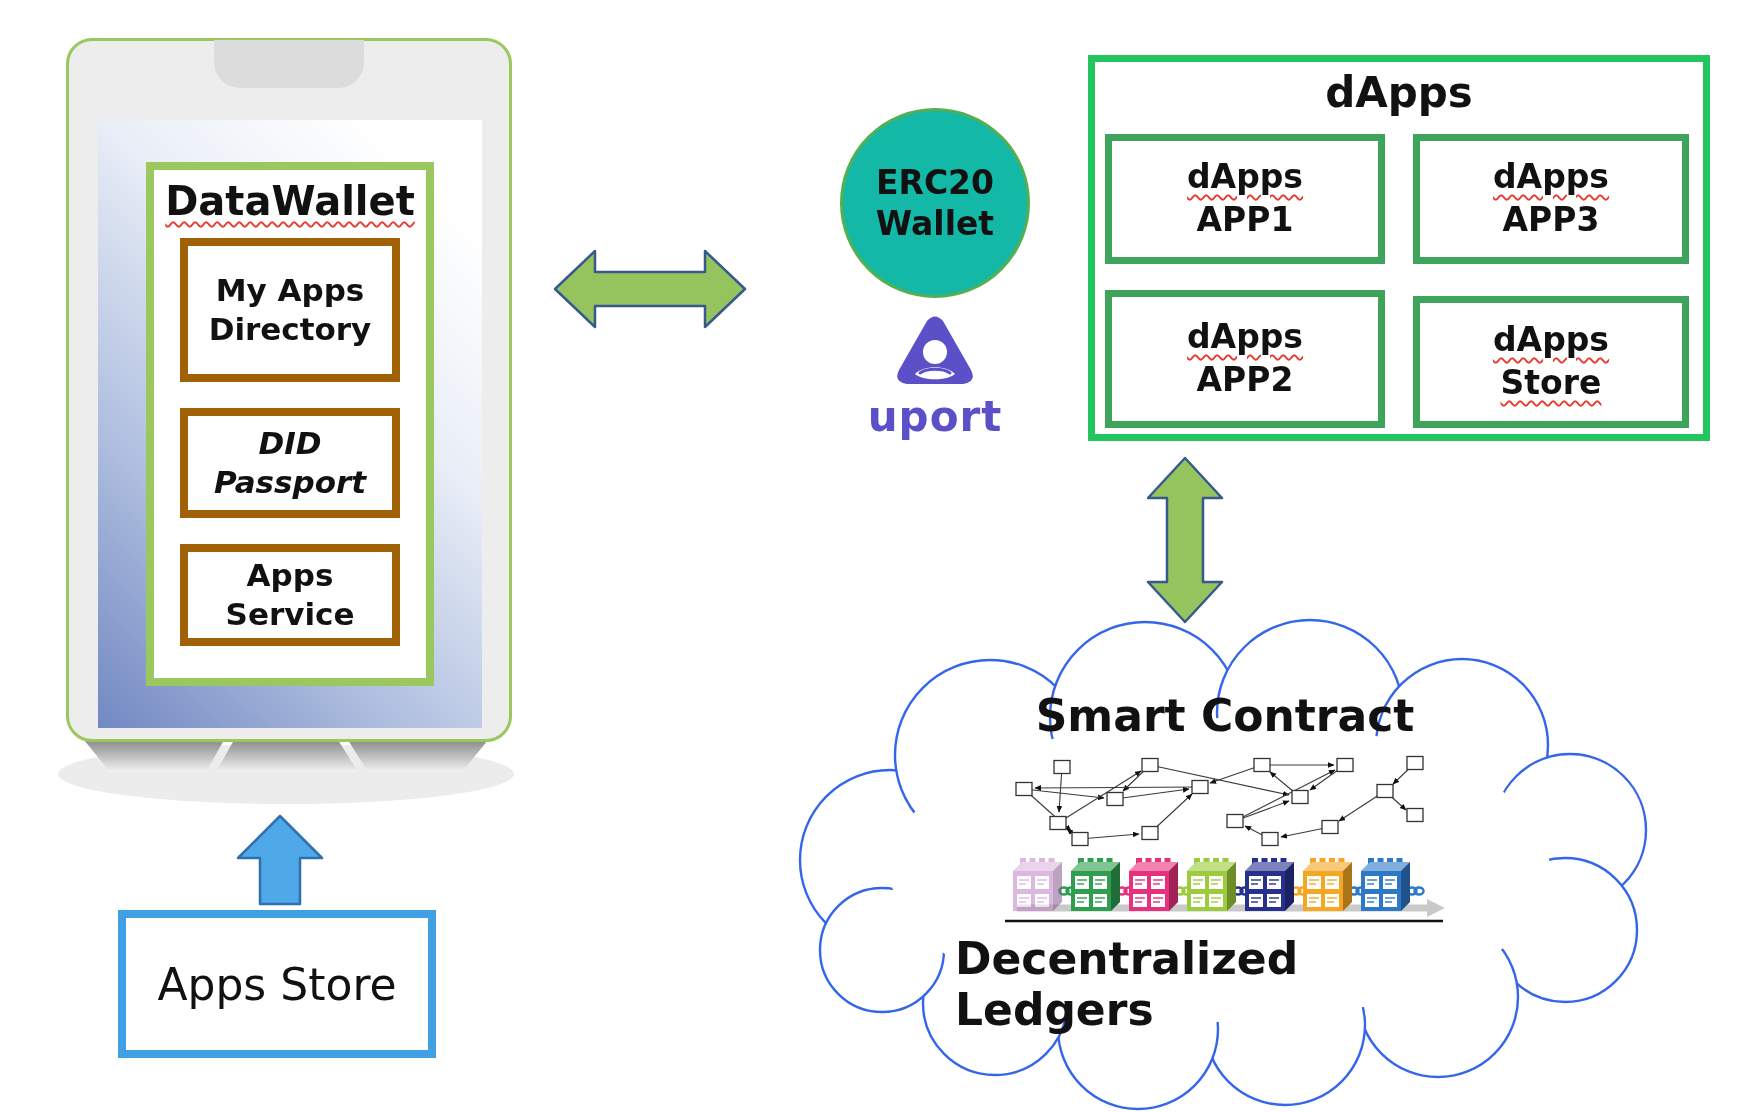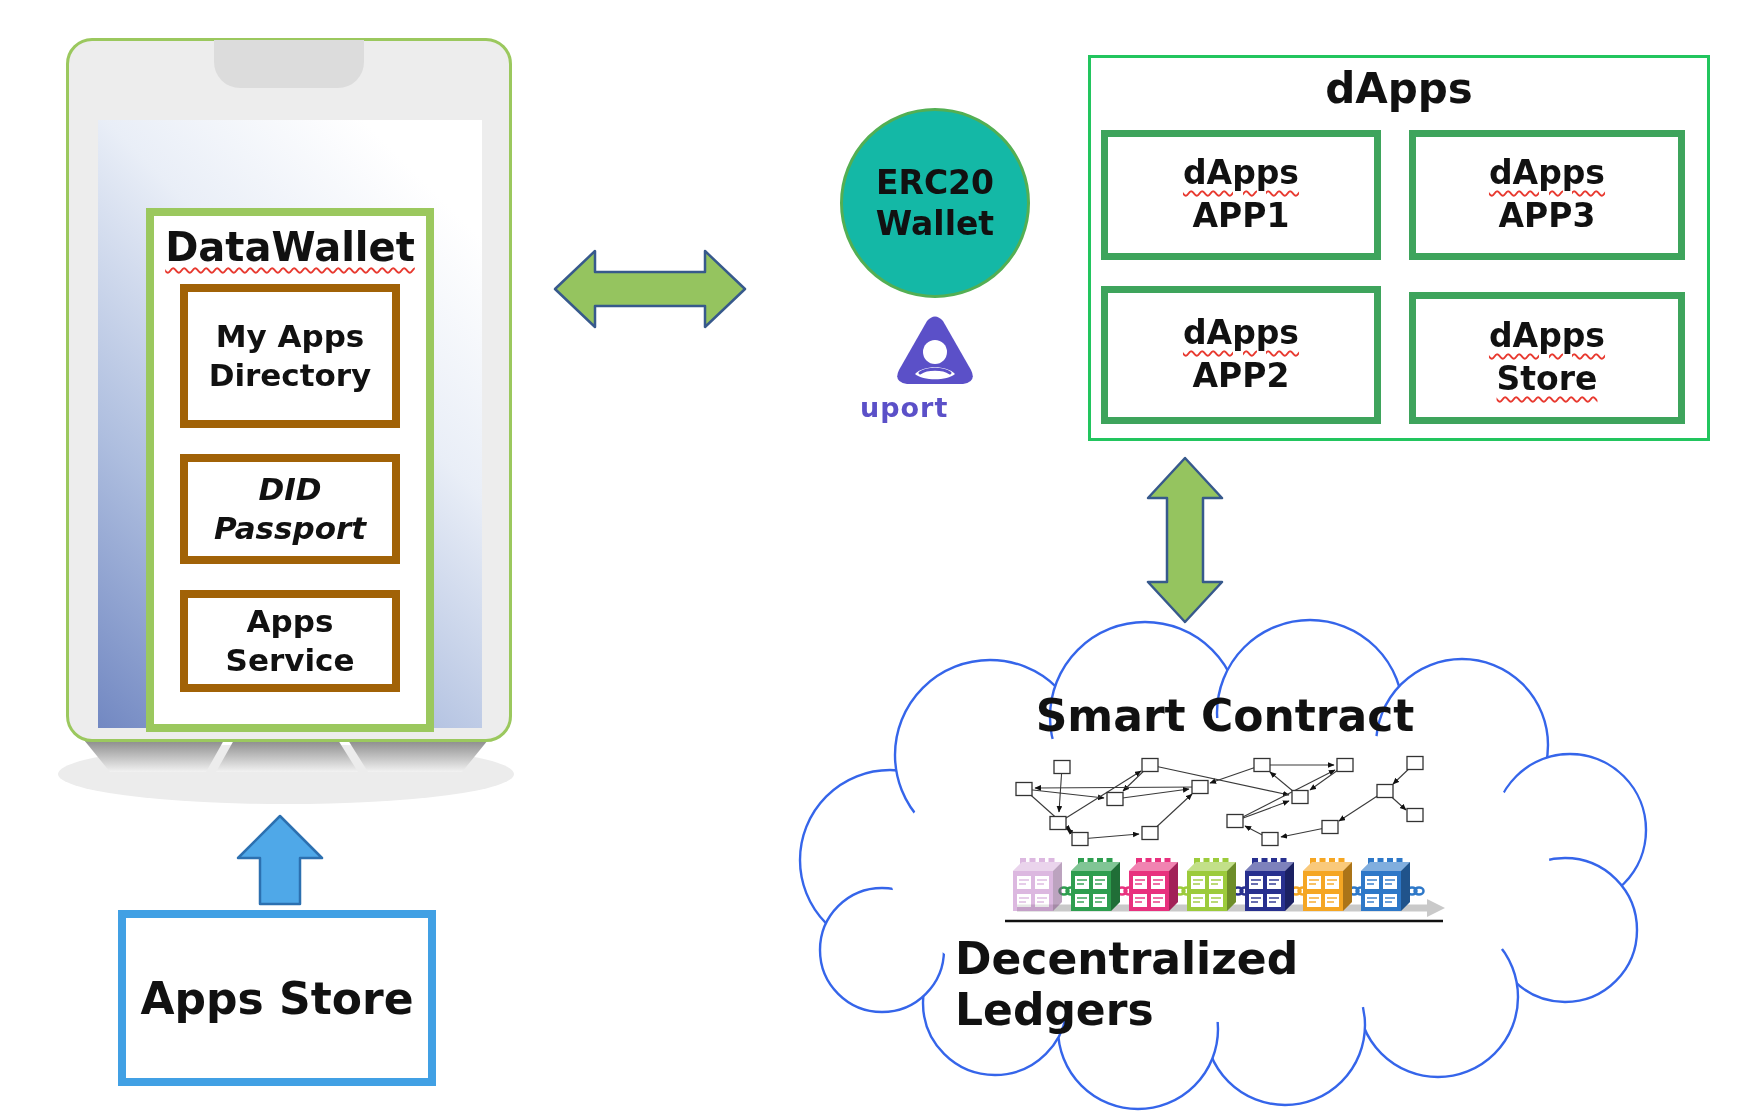--- a/index.html
+++ b/index.html
@@ -8,48 +8,48 @@
   .abs{position:absolute;}
 
   
   .phone{left:66px;top:38px;width:446px;height:704px;background:#EDEDED;
          border:3px solid #9BC85E;border-radius:26px;box-sizing:border-box;z-index:2;}
   .notch{position:absolute;left:50%;transform:translateX(-50%);top:-1px;width:150px;height:48px;
          background:#DCDCDC;border-radius:0 0 26px 26px;}
   .screen{left:98px;top:120px;width:384px;height:608px;z-index:3;
           background:linear-gradient(45deg,#7288C2 0%,#AEBEDF 30%,#E9EEF7 62%,#FFFFFF 88%);}
   .dw-box{left:146px;top:162px;width:288px;height:524px;background:#fff;
-          border:8px solid #9BC85E;box-sizing:border-box;z-index:4;text-align:center;margin-top:46px;}
+          border:8px solid #9BC85E;box-sizing:border-box;z-index:4;text-align:center;}
   .dw-title{margin-top:8px;font-size:40px;font-weight:700;display:inline-block;}
   .squiggle{text-decoration-line:underline;text-decoration-style:wavy;
             text-decoration-color:#E8392F;text-decoration-thickness:2px;text-underline-offset:6px;}
   .dw-items{padding:14px 26px 0 26px;display:flex;flex-direction:column;gap:26px;}
   .dw-item{border:8px solid #a16207;box-sizing:border-box;display:flex;align-items:center;justify-content:center;
            font-size:31px;font-weight:700;line-height:1.25;white-space:pre-line;background:#fff;}
   .dw-item.h1{height:144px;} .dw-item.h2{height:110px;font-style:italic;} .dw-item.h3{height:102px;}
 
   .stand{left:56px;top:736px;z-index:1;}
 
   
-  .apps-store{left:118px;top:910px;width:318px;height:176px;border:8px solid #41A0E4;box-sizing:border-box;
+  .apps-store{left:118px;top:910px;width:318px;height:148px;border:8px solid #41A0E4;box-sizing:border-box;
               background:#fff;display:flex;align-items:center;justify-content:center;
-              font-size:44px;font-weight:700;}
+              font-size:44px;font-weight:400;}
   .up-arrow{left:236px;top:814px;z-index:2;}
 
   
   .h-arrow{left:553px;top:247px;}
   .erc20{left:840px;top:108px;width:190px;height:190px;border-radius:50%;background:#14b8a6;
          border:3px solid #53AF53;box-sizing:border-box;display:flex;align-items:center;justify-content:center;
          text-align:center;font-size:33px;font-weight:700;line-height:1.25;white-space:pre-line;}
   .uport-logo{left:893px;top:314px;}
-  .uport-word{left:860px;top:392px;width:150px;text-align:left;font-size:27px;font-weight:700;
+  .uport-word{left:860px;top:392px;width:150px;text-align:center;font-size:42px;font-weight:700;
               color:#5B50C8;letter-spacing:1px;}
 
   
-  .dapps{left:1088px;top:55px;width:622px;height:386px;border:3px solid #22c55e;box-sizing:border-box;background:#fff;}
+  .dapps{left:1088px;top:55px;width:622px;height:386px;border:7px solid #22c55e;box-sizing:border-box;background:#fff;}
   .dapps-title{position:absolute;left:0;top:6px;width:100%;text-align:center;font-size:42px;font-weight:700;}
   .dapp-box{position:absolute;border:7px solid #3EA45C;box-sizing:border-box;background:#fff;
             display:flex;flex-direction:column;align-items:center;justify-content:center;
             font-size:33px;font-weight:700;line-height:1.3;text-align:center;}
   .dapp-1{left:10px;top:72px;width:280px;height:130px;}
   .dapp-2{left:318px;top:72px;width:276px;height:130px;}
   .dapp-3{left:10px;top:228px;width:280px;height:138px;}
   .dapp-4{left:318px;top:234px;width:276px;height:132px;}
 
   .v-arrow{left:1146px;top:456px;z-index:3;}

